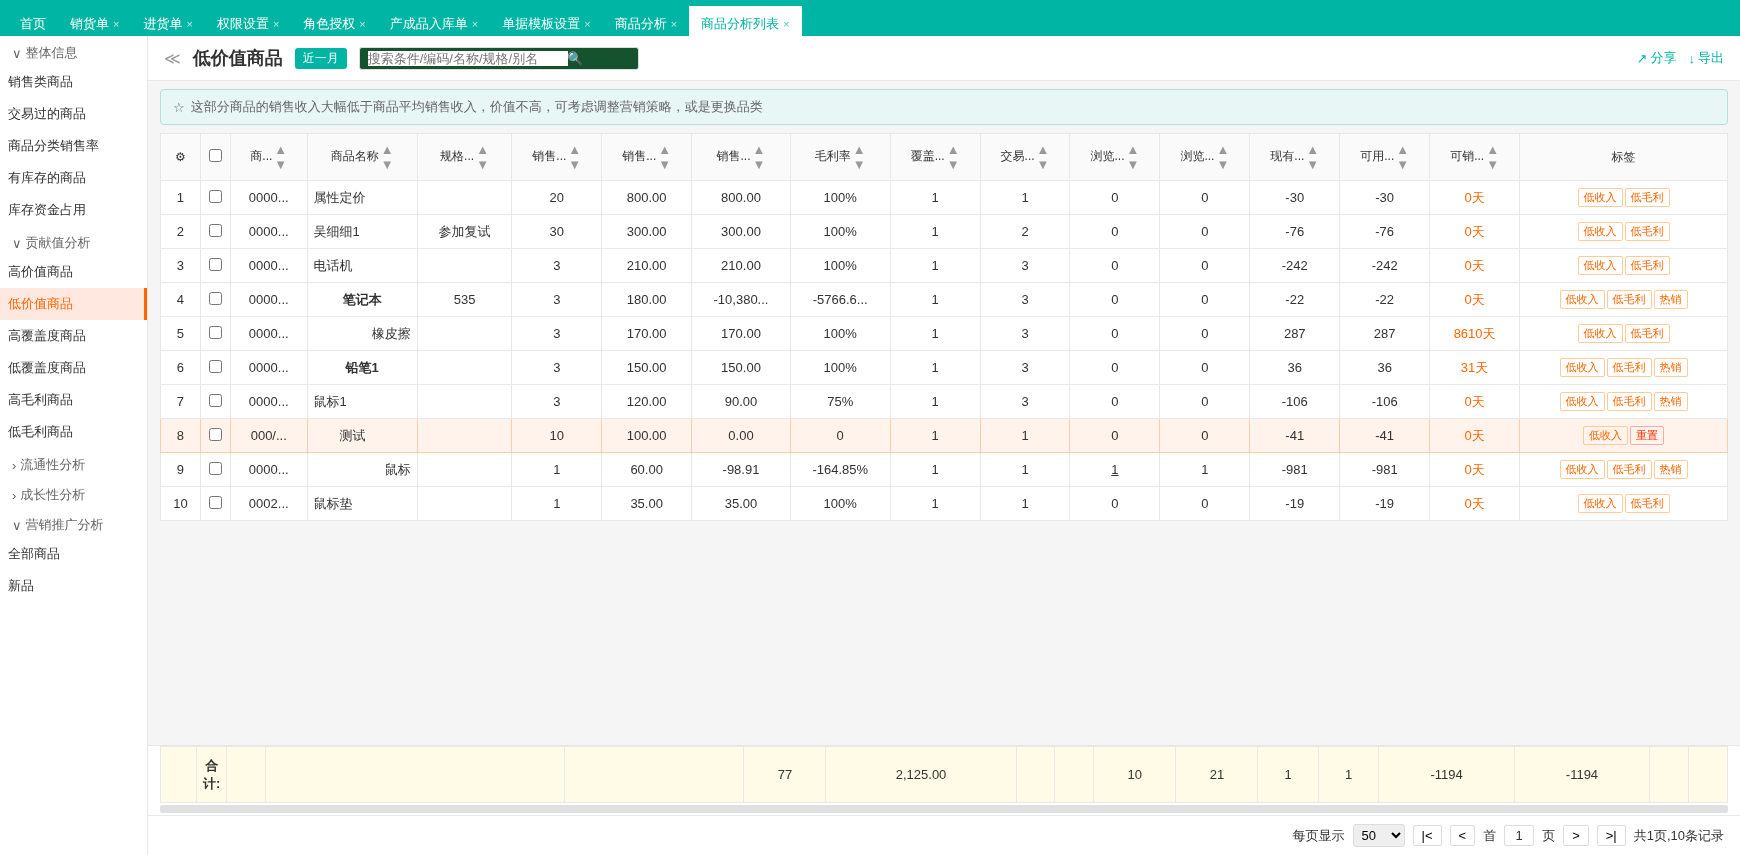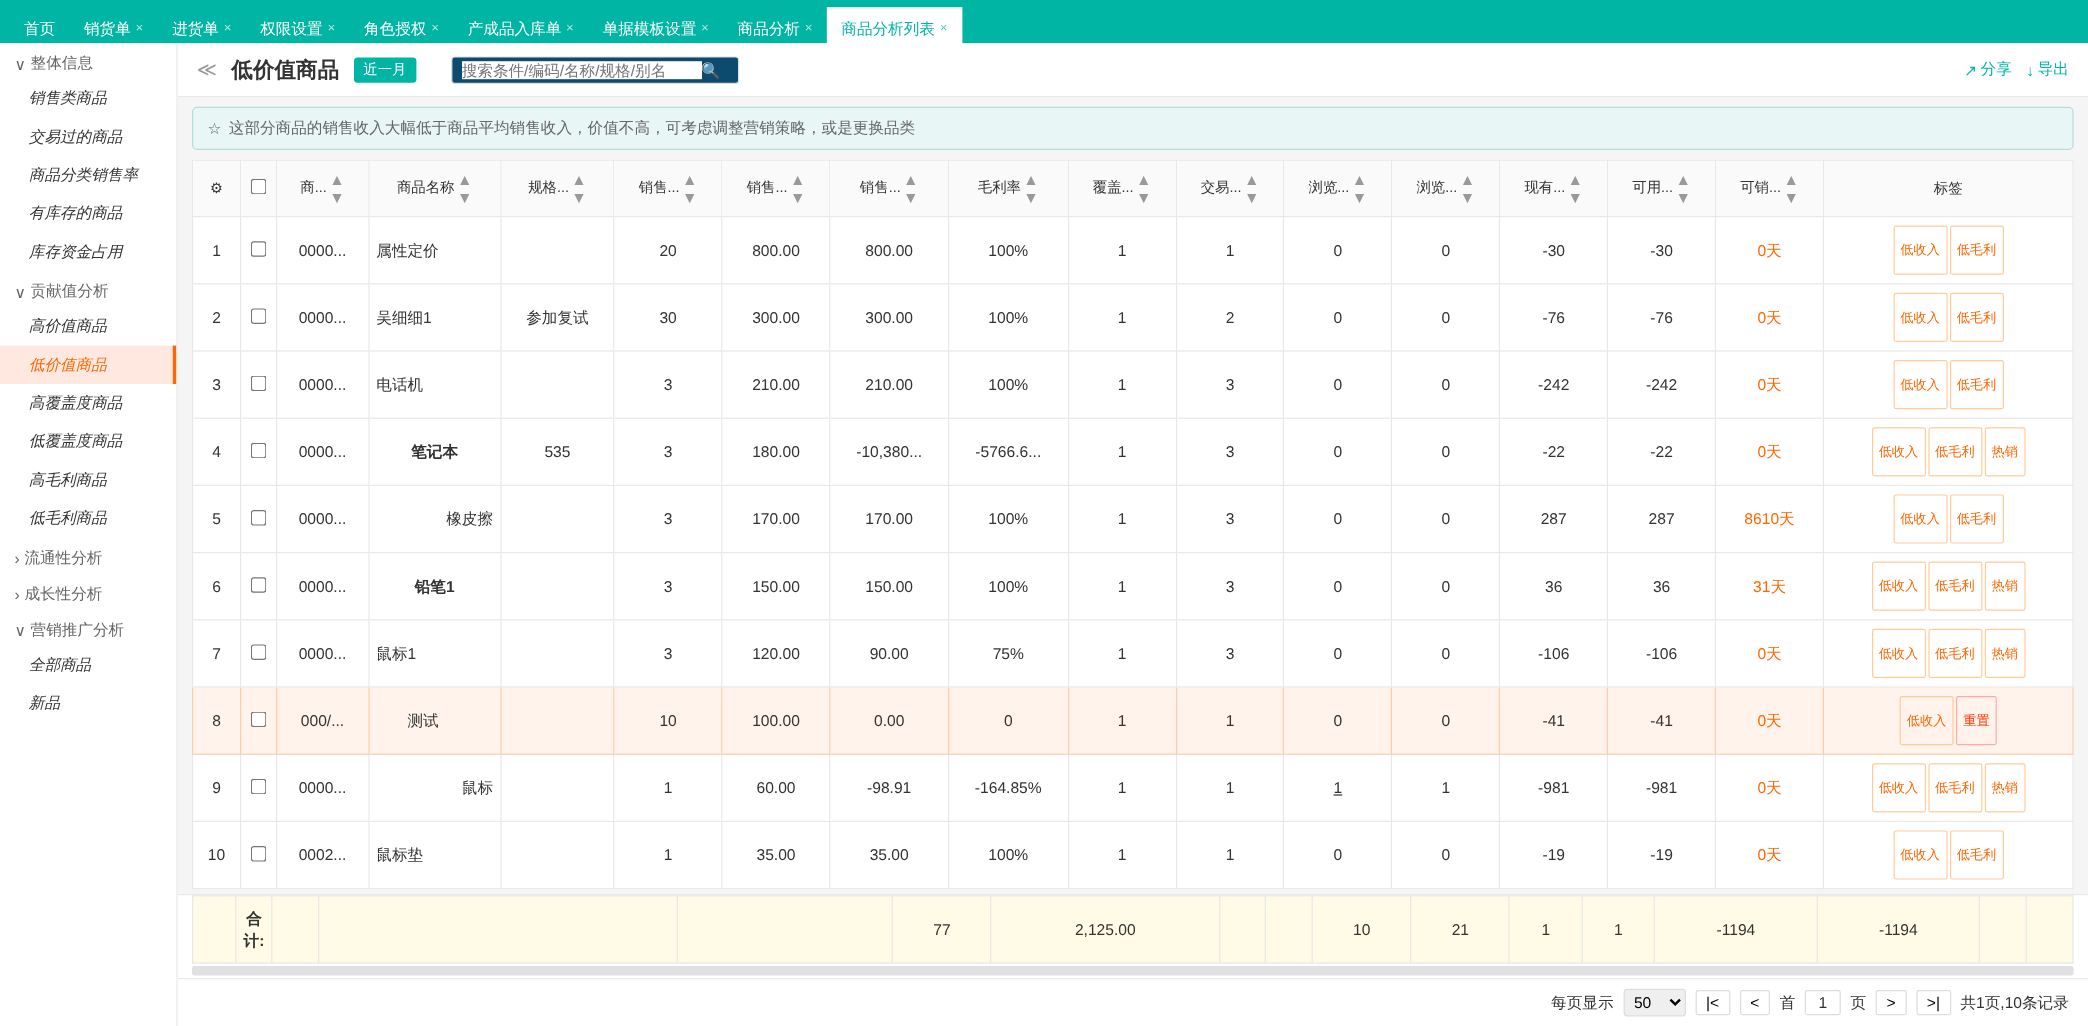--- a/index.html
+++ b/index.html
@@ -50,25 +50,24 @@
     }
     .sidebar-group-title {
       padding: 8px 12px 4px;
       color: #666;
       font-size: 12px;
       display: flex;
       align-items: center;
       gap: 4px;
     }
     .sidebar-item {
-      padding: 7px 12px 7px 24px;
+      padding: 7px 12px 7px 8px;
       color: #333;
       cursor: pointer;
       font-size: 13px;
-      font-style: italic;
     }
     .sidebar-item.active {
       background: #ffe8e0;
       color: #ff6600;
       border-right: 3px solid #ff6600;
     }
 
     
     .content {
       flex: 1;
@@ -97,23 +96,22 @@
       border-radius: 3px;
       padding: 2px 8px;
       font-size: 12px;
     }
     .search-box {
       display: flex;
       align-items: center;
       border: 1px solid #ddd;
       border-radius: 3px;
       padding: 3px 8px;
-      width: 240px;
-      background: #0c4a6e;
-      margin-left: 17px;
+      width: 280px;
+      background: #14532d;
     }
     .search-box input {
       border: none;
       outline: none;
       font-size: 13px;
       color: #999;
       width: 200px;
     }
     .search-icon { color: #ff6600; }
     .header-actions {
@@ -176,21 +174,21 @@
       padding: 6px 6px;
       text-align: center;
       color: #333;
       font-size: 13px;
     }
     tbody tr.highlighted { background: #fff3ec; }
     tbody tr.highlighted td { border-color: #ffccaa; }
 
     .tag {
       display: inline-block;
-      padding: 12px 5px;
+      padding: 1px 5px;
       border-radius: 2px;
       font-size: 11px;
       margin: 1px;
     }
     .tag-orange { color: #ff6600; border: 1px solid #ffcc99; }
     .tag-red { color: #ff3300; border: 1px solid #ffaaaa; }
     .tag-days { color: #ff6600; }
 
     .link-underline { text-decoration: underline; color: #333; }
 

